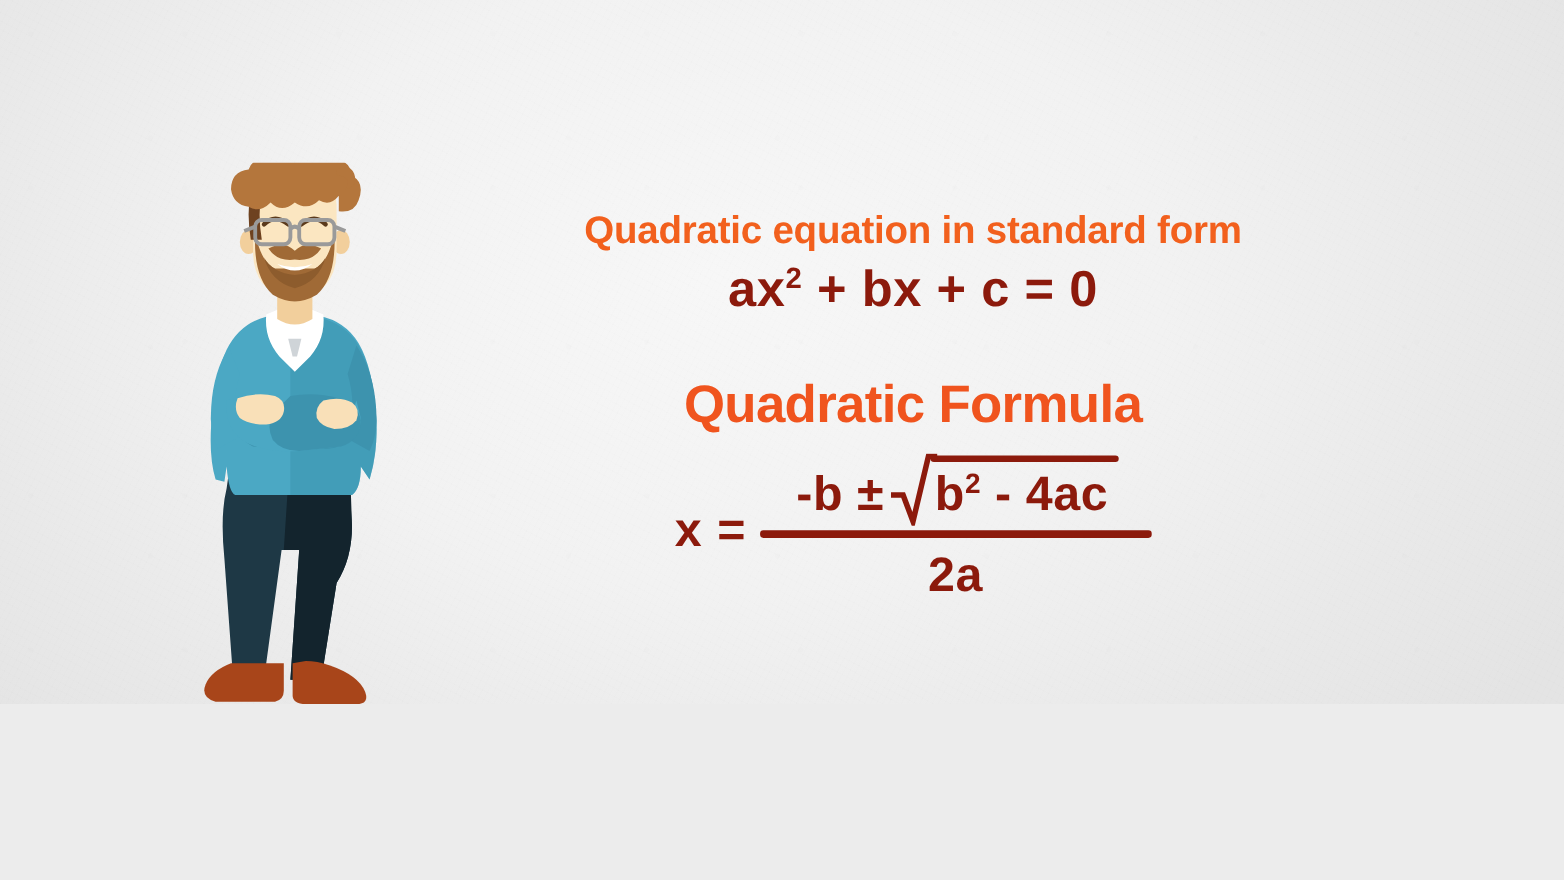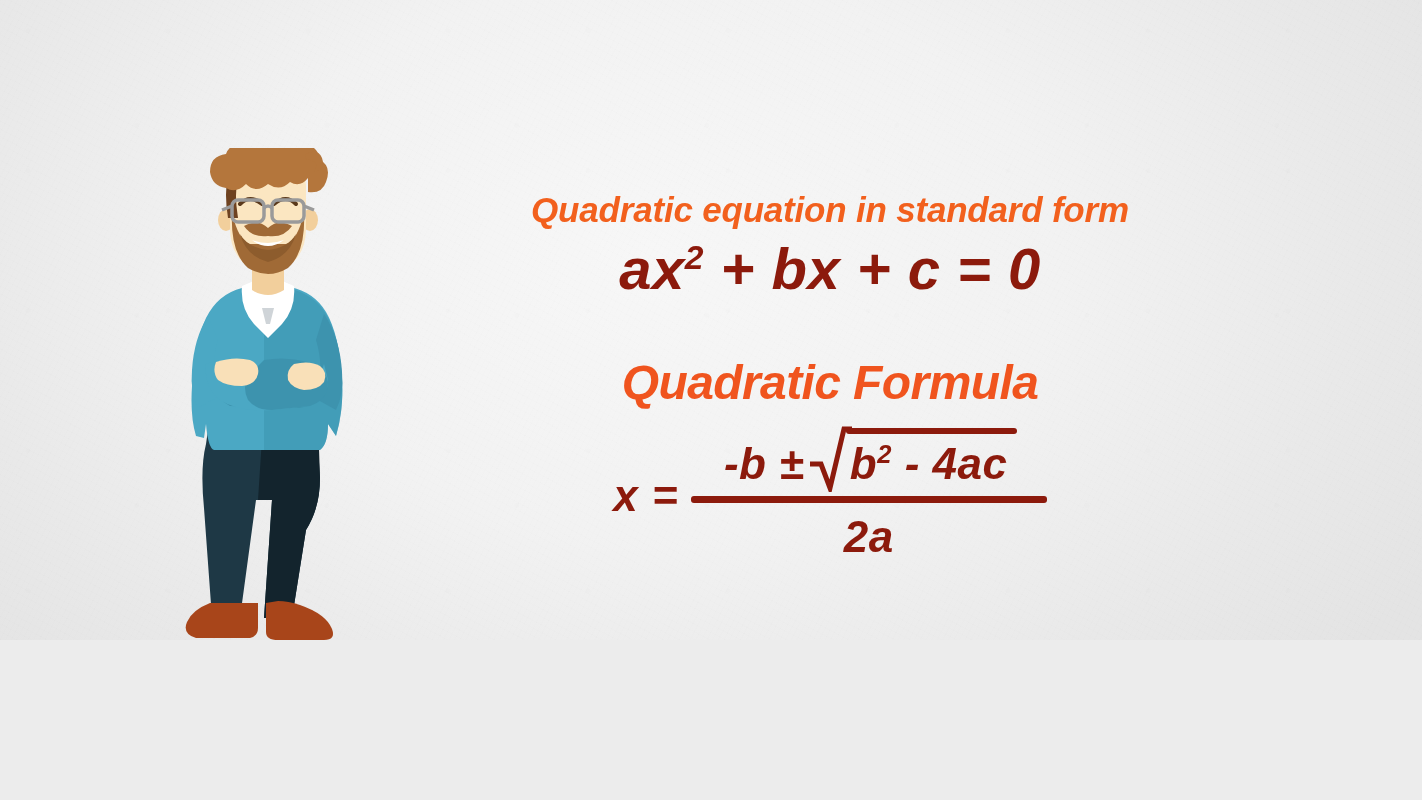--- a/index.html
+++ b/index.html
@@ -14,21 +14,20 @@
     background: #ececec;
   }
 
   #stage {
     position: relative;
     width: 1422px;
     height: 640px;
     background:
       radial-gradient(ellipse 900px 620px at 46% 40%, #f7f7f7 0%, #f2f2f2 45%, #e9e9e9 78%, #e4e4e4 100%);
     overflow: hidden;
-    font-style: italic;
   }
 
   
   #texture {
     position: absolute;
     inset: 0;
     pointer-events: none;
     opacity: .55;
     background-image:
       repeating-linear-gradient(117deg, rgba(0,0,0,0.013) 0px, rgba(0,0,0,0.013) 1px, rgba(255,255,255,0) 1px, rgba(255,255,255,0) 5px),
@@ -65,21 +64,21 @@
     margin: 0;
   }
   .heading-formula {
     font-size: 48px;
     font-weight: bold;
     letter-spacing: -0.6px;
     line-height: 1.1;
     margin: 16px;
   }
   .equation-standard {
-    font-size: 58px;
+    font-size: 46px;
     font-weight: bold;
     letter-spacing: 0.5px;
     line-height: 1.15;
     margin: 6px 0 0 0;
   }
   .equation-standard sup {
     font-size: 0.58em;
     vertical-align: super;
     line-height: 0;
   }

